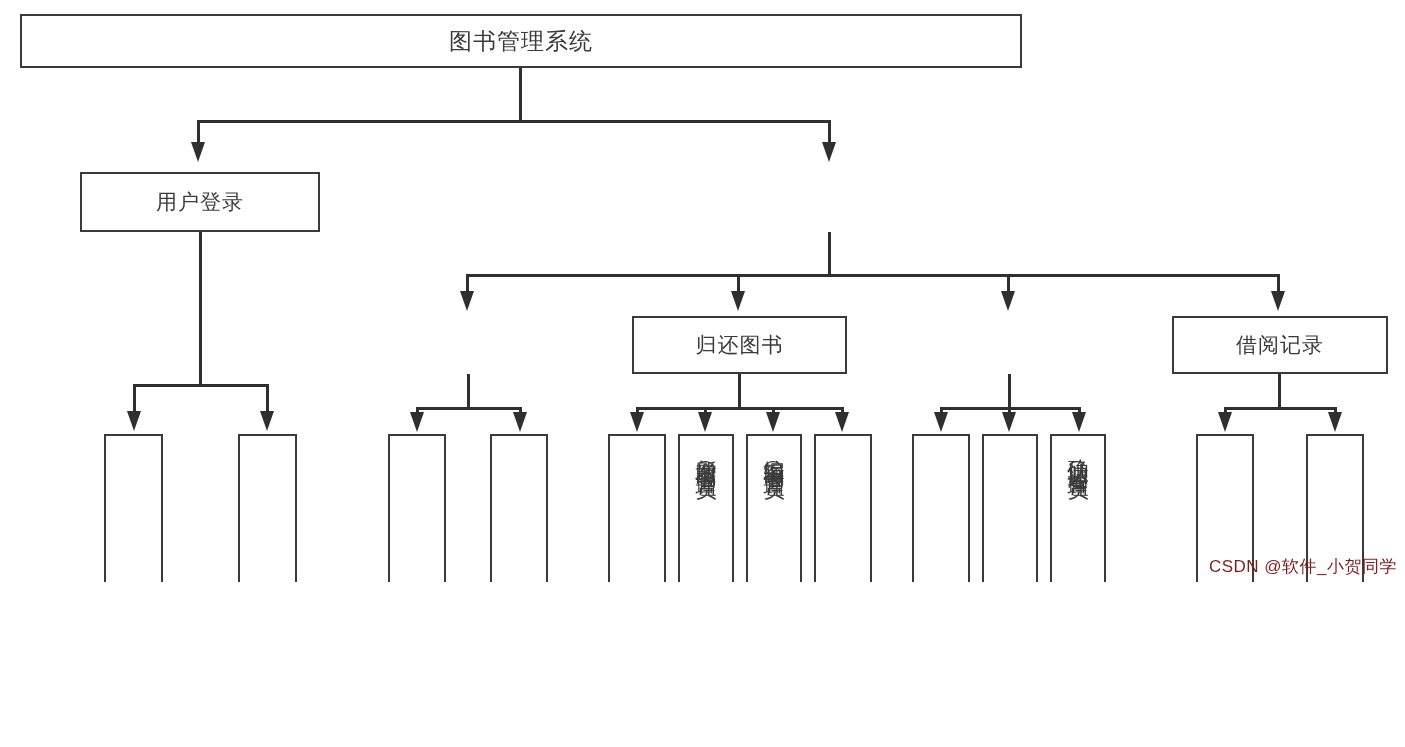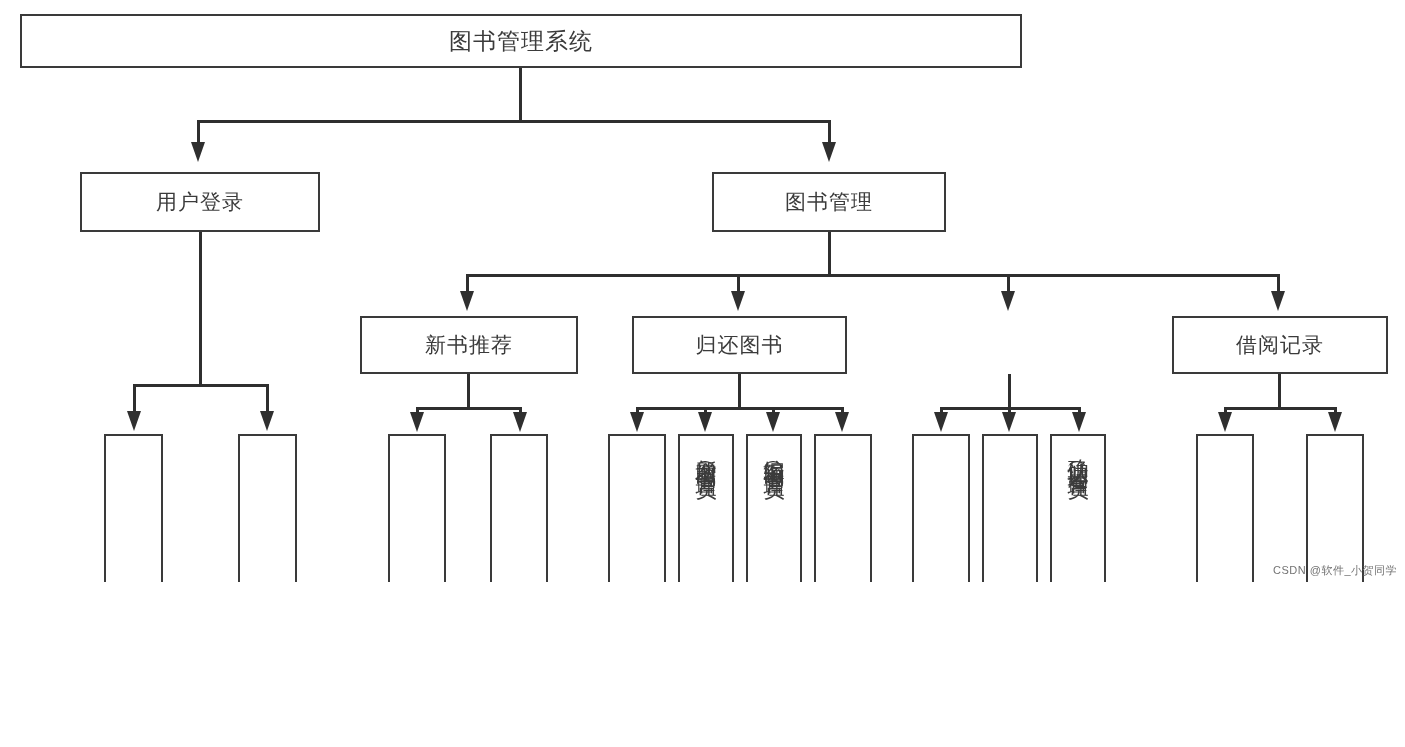--- a/index.html
+++ b/index.html
@@ -70,22 +70,22 @@
     border-left: 7px solid transparent;
     border-right: 7px solid transparent;
     border-top: 20px solid #2f2f2f;
   }
 
   
   #watermark {
     position: absolute;
     right: 8px;
     bottom: 4px;
-    font-size: 11px;
-    color: #737373;
+    font-size: 17px;
+    color: #7f1d1d;
     letter-spacing: 0.5px;
     white-space: nowrap;
     pointer-events: none;
   }
 </style>
 </head>
 <body>
 
 <div id="canvas">
 
@@ -98,45 +98,39 @@
   <div class="edge h" style="left:197px; top:120px; width:634px; height:3px;"></div>
   <div class="edge v" style="left:197px; top:120px; width:3px; height:22px;"></div>
   <div class="arrow" style="left:191px; top:142px;"></div>
   <div class="edge v" style="left:828px; top:120px; width:3px; height:22px;"></div>
   <div class="arrow" style="left:822px; top:142px;"></div>
 
   <div class="node level2" style="left:80px; top:172px; width:240px; height:60px;">
     <span class="node-label">用户登录</span>
   </div>
 
-  <div class="node level2" style="left:712px; top:172px; width:234px; height:60px;">
-    <span class="node-label">图书管理</span>
-  </div>
 
   <div class="edge v" style="left:199px; top:232px; width:3px; height:152px;"></div>
   <div class="edge h" style="left:133px; top:384px; width:136px; height:3px;"></div>
   <div class="edge v" style="left:133px; top:384px; width:3px; height:27px;"></div>
   <div class="arrow" style="left:127px; top:411px;"></div>
   <div class="edge v" style="left:266px; top:384px; width:3px; height:27px;"></div>
   <div class="arrow" style="left:260px; top:411px;"></div>
 
   <div class="edge v" style="left:828px; top:232px; width:3px; height:42px;"></div>
   <div class="edge h" style="left:466px; top:274px; width:814px; height:3px;"></div>
   <div class="edge v" style="left:466px; top:274px; width:3px; height:17px;"></div>
   <div class="arrow" style="left:460px; top:291px;"></div>
   <div class="edge v" style="left:737px; top:274px; width:3px; height:17px;"></div>
   <div class="arrow" style="left:731px; top:291px;"></div>
   <div class="edge v" style="left:1007px; top:274px; width:3px; height:17px;"></div>
   <div class="arrow" style="left:1001px; top:291px;"></div>
   <div class="edge v" style="left:1277px; top:274px; width:3px; height:17px;"></div>
   <div class="arrow" style="left:1271px; top:291px;"></div>
 
-  <div class="node level3" style="left:360px; top:316px; width:218px; height:58px;">
-    <span class="node-label">新书推荐</span>
-  </div>
   <div class="node level3" style="left:632px; top:316px; width:215px; height:58px;">
     <span class="node-label">归还图书</span>
   </div>
   <div class="node level3" style="left:1172px; top:316px; width:216px; height:58px;">
     <span class="node-label">借阅记录</span>
   </div>
 
   <div class="edge v" style="left:467px; top:374px; width:3px; height:33px;"></div>
   <div class="edge h" style="left:416px; top:407px; width:106px; height:3px;"></div>
   <div class="edge v" style="left:416px; top:407px; width:3px; height:9px;"></div>

